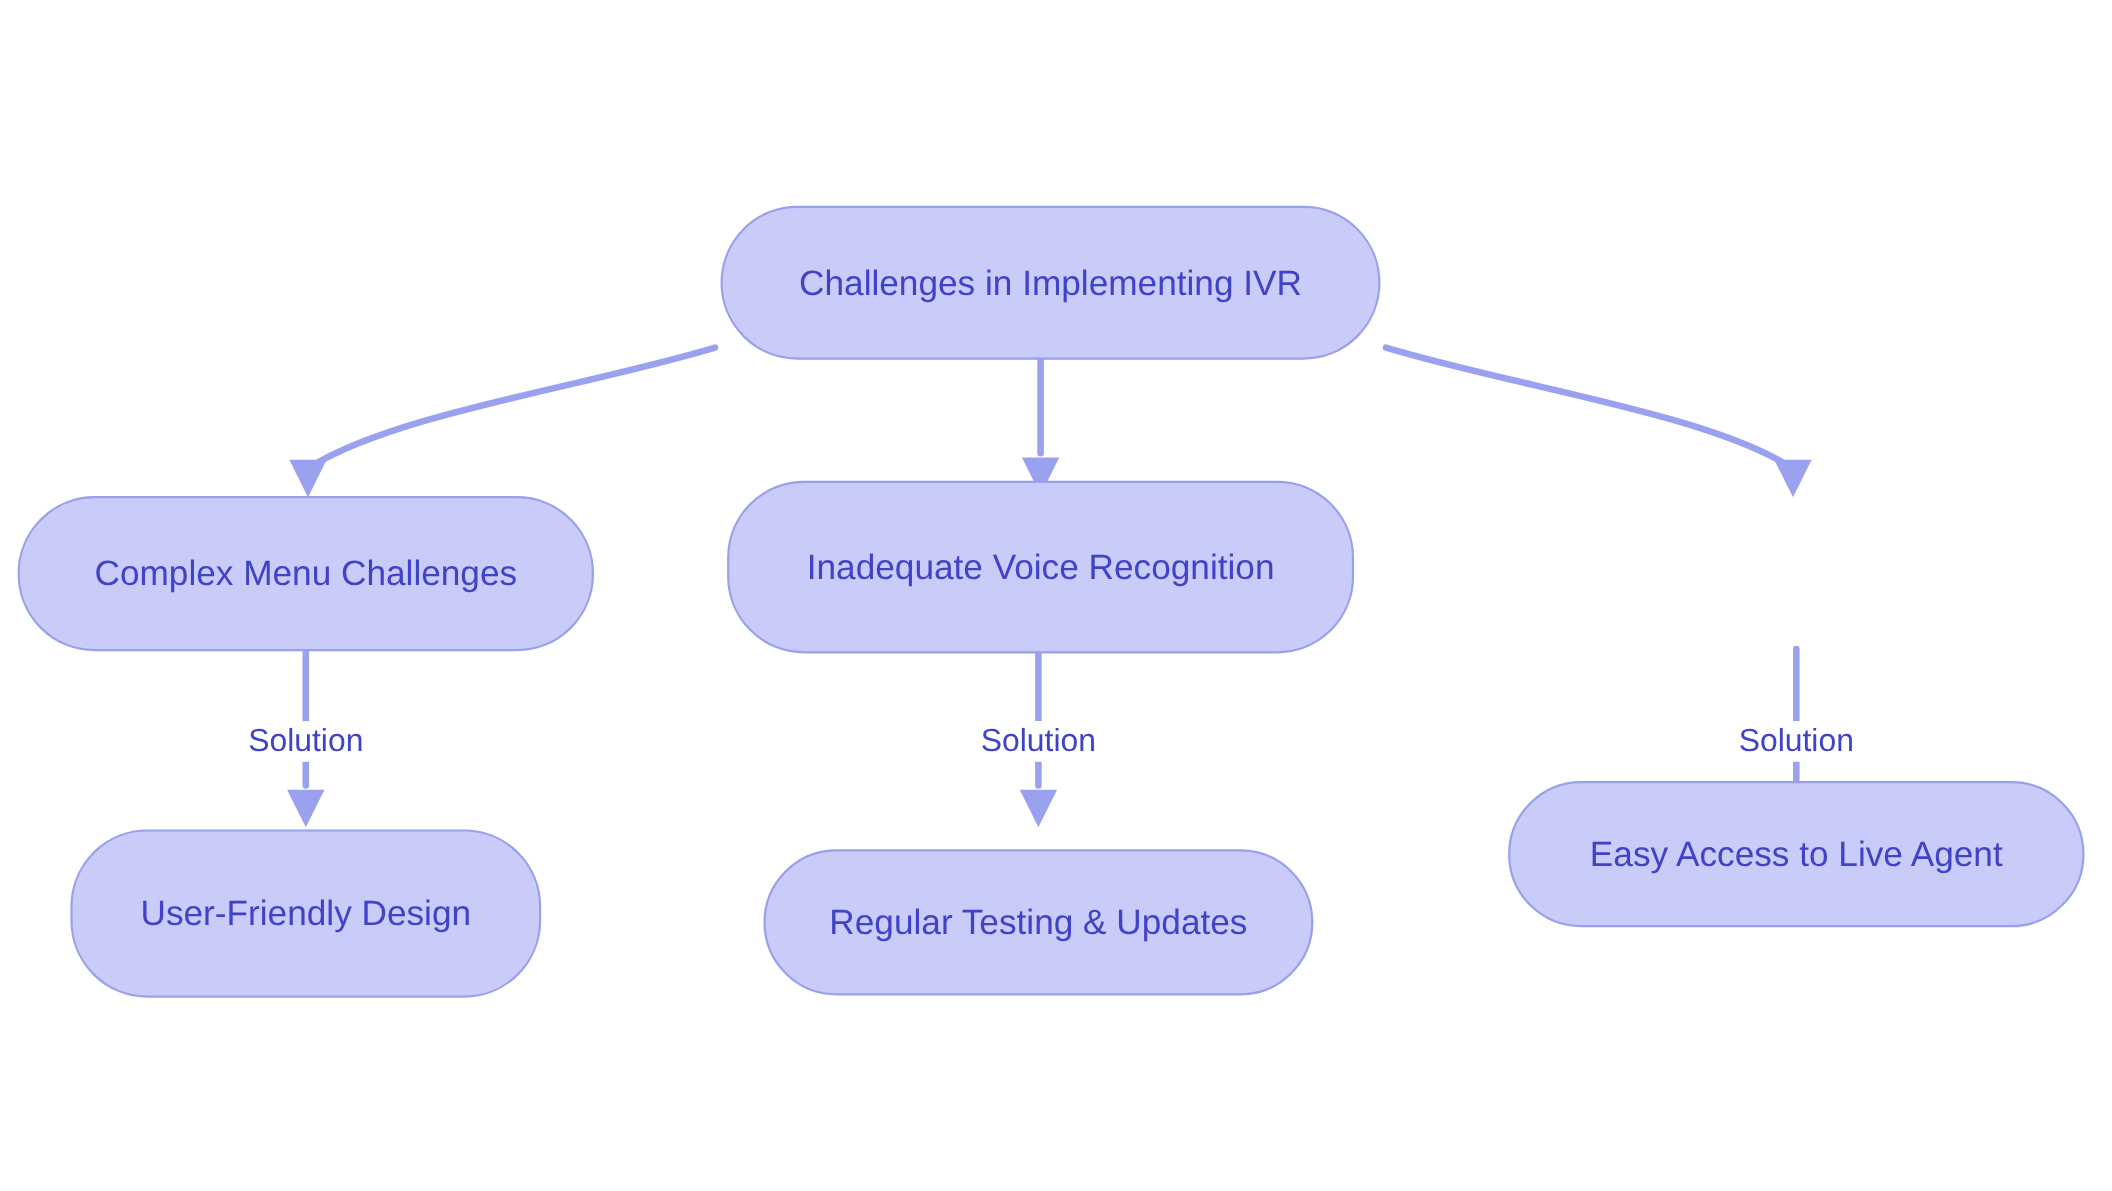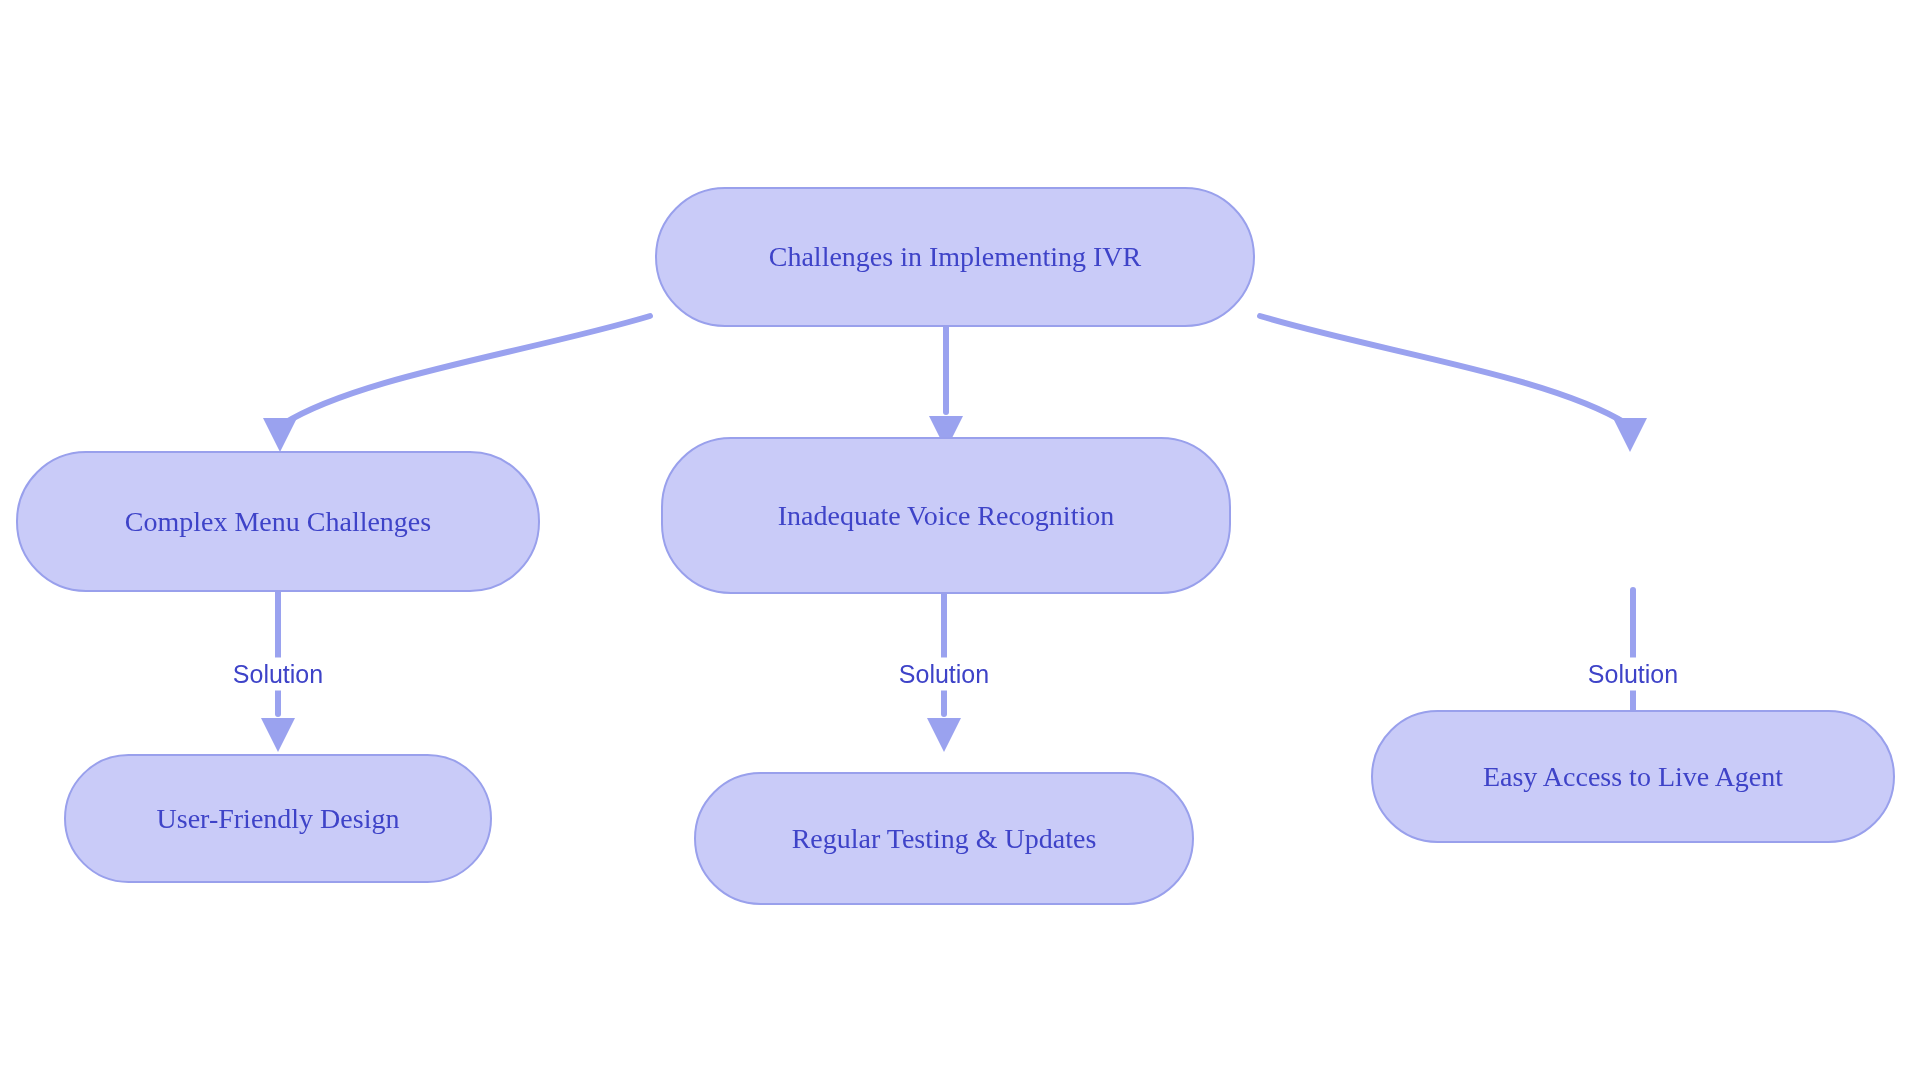--- a/index.html
+++ b/index.html
@@ -16,32 +16,31 @@
   .arrow-layer{position:absolute;left:0;top:0;width:1920px;height:1083px;}
   .connector-line{stroke:var(--connector);stroke-width:6;fill:none;stroke-linecap:round;}
   .arrowhead{fill:var(--connector);stroke:none;}
   .node{
     position:absolute;
     background:var(--node-fill);
     border:2px solid var(--node-border);
     border-radius:70px;
     display:flex;align-items:center;justify-content:center;
     color:var(--text);
-    font-size:28px;
+    font-size:32px;
     text-align:right;
     line-height:1.2;
-    font-family:Liberation Serif, serif;
   }
   .edge-label{
     position:absolute;
     transform:translate(-50%,-50%);
     background:var(--background);
     padding:2px 14px;
     color:var(--text);
-    font-size:25px;
+    font-size:29px;
     white-space:nowrap;
   }
 </style>
 </head>
 <body>
 
 <div class="canvas">
 
   <svg class="arrow-layer" viewBox="0 0 1920 1083" xmlns="http://www.w3.org/2000/svg">
 
@@ -70,19 +69,19 @@
 
   <div class="node" style="left:661px;top:437px;width:570px;height:157px;">Inadequate Voice Recognition</div>
 
 
   <div class="edge-label" style="left:278px;top:674px;">Solution</div>
 
   <div class="edge-label" style="left:944px;top:674px;">Solution</div>
 
   <div class="edge-label" style="left:1633px;top:674px;">Solution</div>
 
-  <div class="node" style="left:64px;top:754px;width:428px;height:129px;">User-Friendly Design</div>
+  <div class="node" style="left:64px;top:754px;width:428px;height:153px;">User-Friendly Design</div>
 
   <div class="node" style="left:694px;top:772px;width:500px;height:133px;">Regular Testing &amp; Updates</div>
 
   <div class="node" style="left:1371px;top:710px;width:524px;height:133px;">Easy Access to Live Agent</div>
 
 </div>
 
 </body></html>

